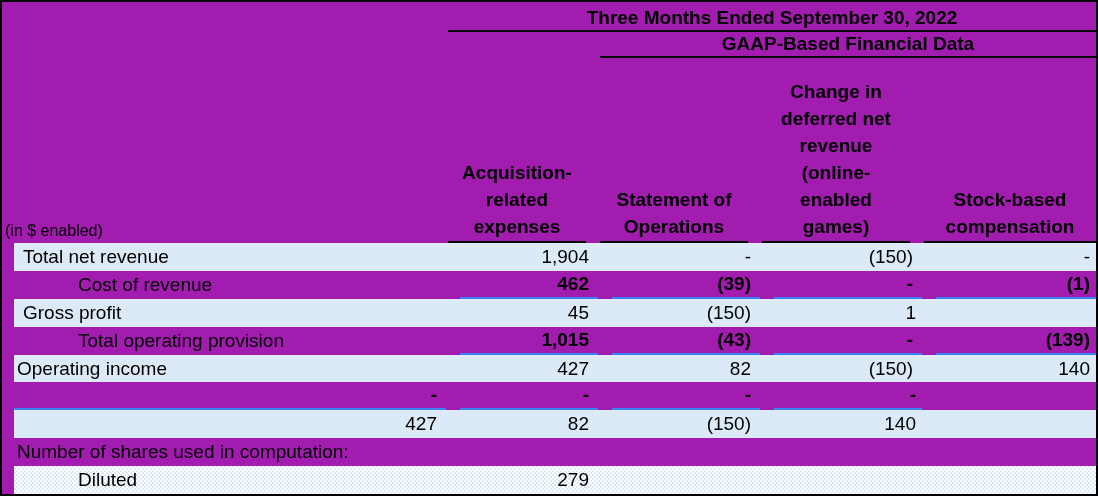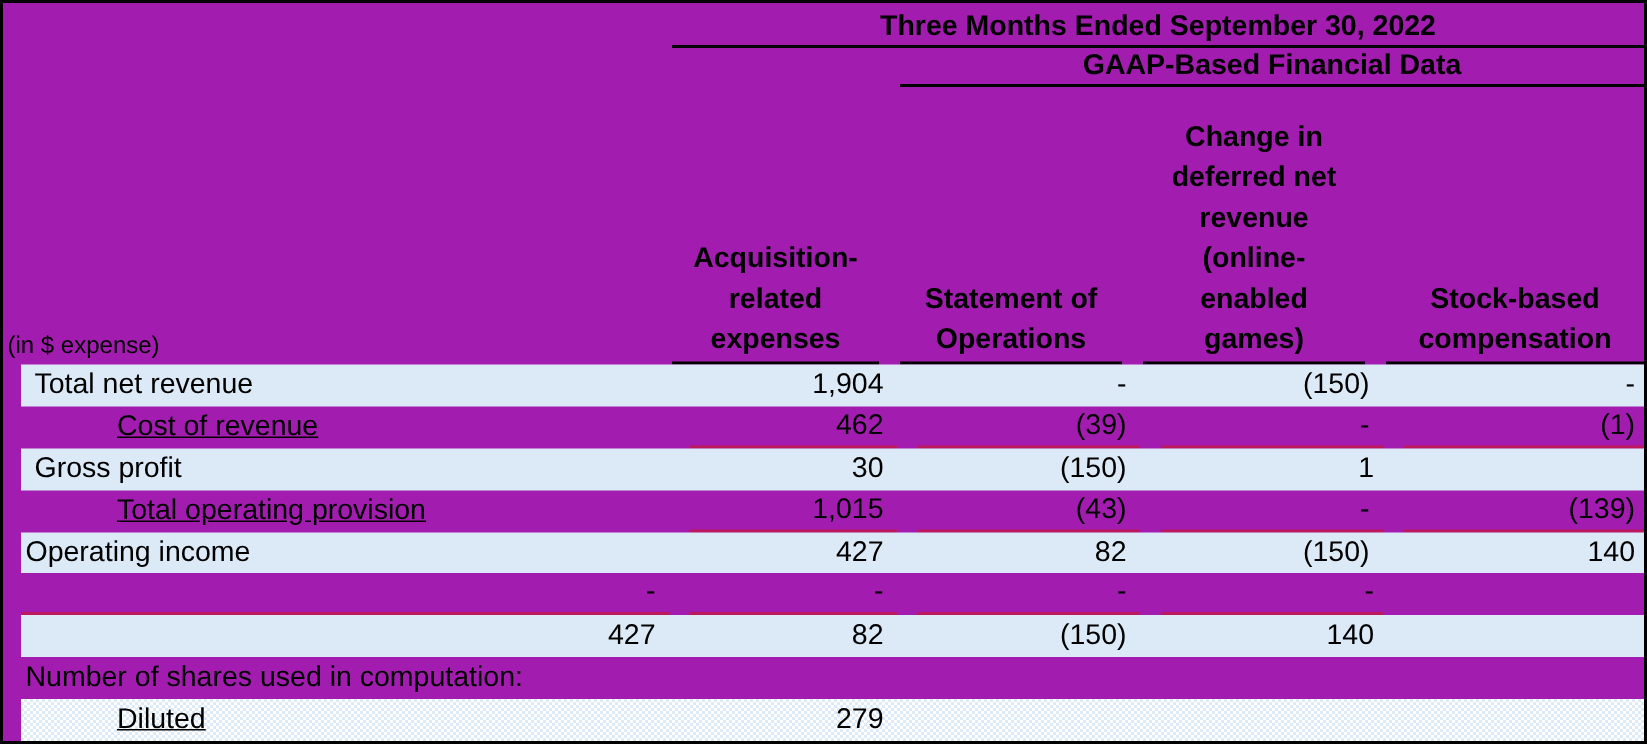--- a/index.html
+++ b/index.html
@@ -89,49 +89,49 @@
   }
   .rowlabel {
     display: flex;
     align-items: center;
     font-size: 19px;
     white-space: nowrap;
     overflow: hidden;
   }
   .ind0 { padding-left: 3px; }
   .ind1 { padding-left: 9px; }
-  .ind2 { padding-left: 64px; text-decoration: underline; }
+  .ind2 { padding-left: 64px; }
   .val {
     display: flex;
     align-items: center;
     justify-content: flex-end;
     font-size: 19px;
     padding-right: 9px;
     white-space: nowrap;
   }
   .val.last { padding-right: 6px; }
-  .ruled .val { border-bottom: 2px solid #be185d; }
+  .ruled .val { border-bottom: 2px solid #3b82f6; font-weight: bold; }
 </style>
 </head>
 <body>
 
 <div class="fin-table">
 
   <div class="grid hdr-period">
     <div></div>
     <div class="period-cell">Three Months Ended September 30, 2022</div>
   </div>
 
   <div class="grid hdr-group">
     <div style="grid-column: 1 / 3;"></div>
     <div class="group-cell">GAAP-Based Financial Data</div>
   </div>
 
   <div class="grid hdr-cols">
-    <div class="inmillions">(in $ expense)</div>
+    <div class="inmillions">(in $ enabled)</div>
     <div class="colhead">Acquisition-
 related
 expenses</div>
     <div class="colhead">Statement of
 Operations</div>
     <div class="colhead">Change in
 deferred net
 revenue
 (online-
 enabled
@@ -153,21 +153,21 @@
     <div class="grid datarow ruled">
       <div class="rowlabel ind2">Cost of revenue</div>
       <div class="val">462</div>
       <div class="val">(39)</div>
       <div class="val">-</div>
       <div class="val last">(1)</div>
     </div>
 
     <div class="grid datarow shaded">
       <div class="rowlabel ind1">Gross profit</div>
-      <div class="val">30</div>
+      <div class="val">45</div>
       <div class="val">(150)</div>
       <div class="val last">1</div>
     </div>
 
     <div class="grid datarow ruled">
       <div class="rowlabel ind2">Total operating provision</div>
       <div class="val">1,015</div>
       <div class="val">(43)</div>
       <div class="val">-</div>
       <div class="val last">(139)</div>

